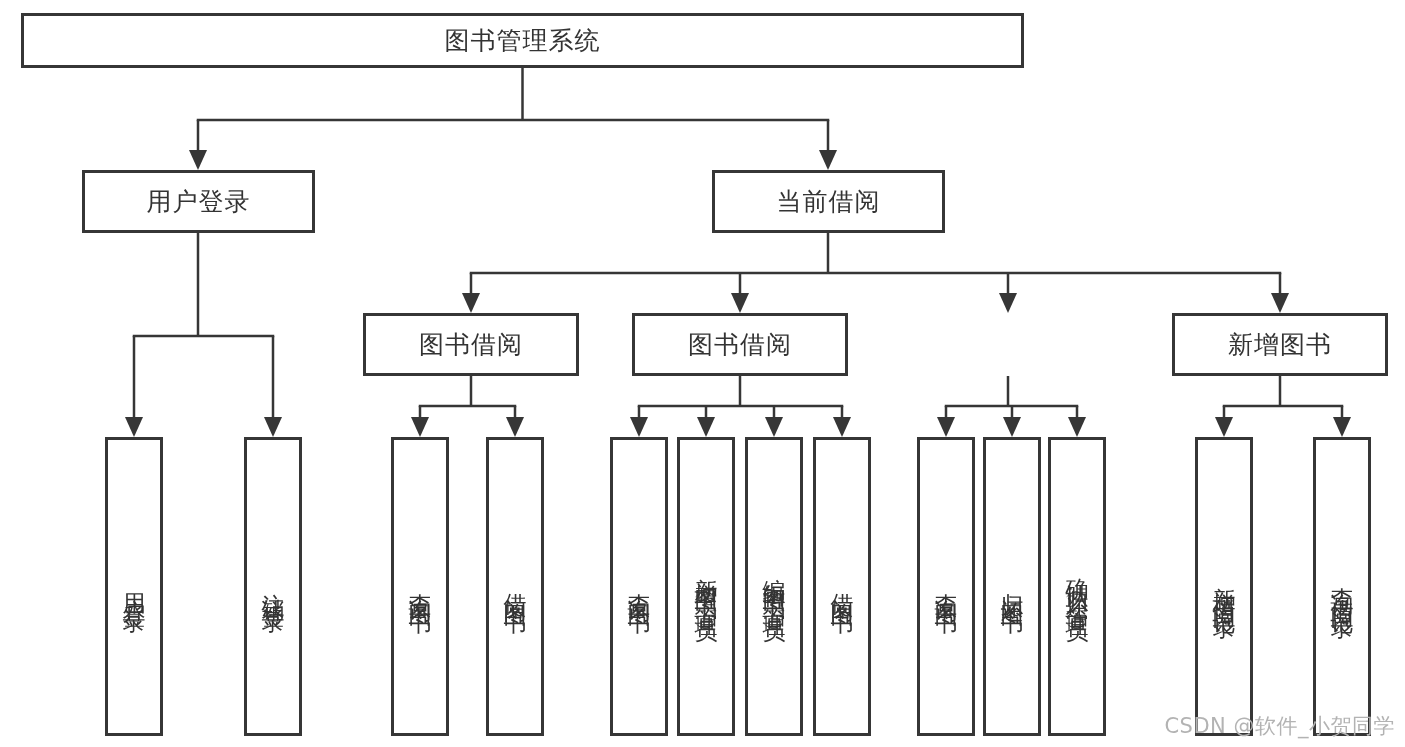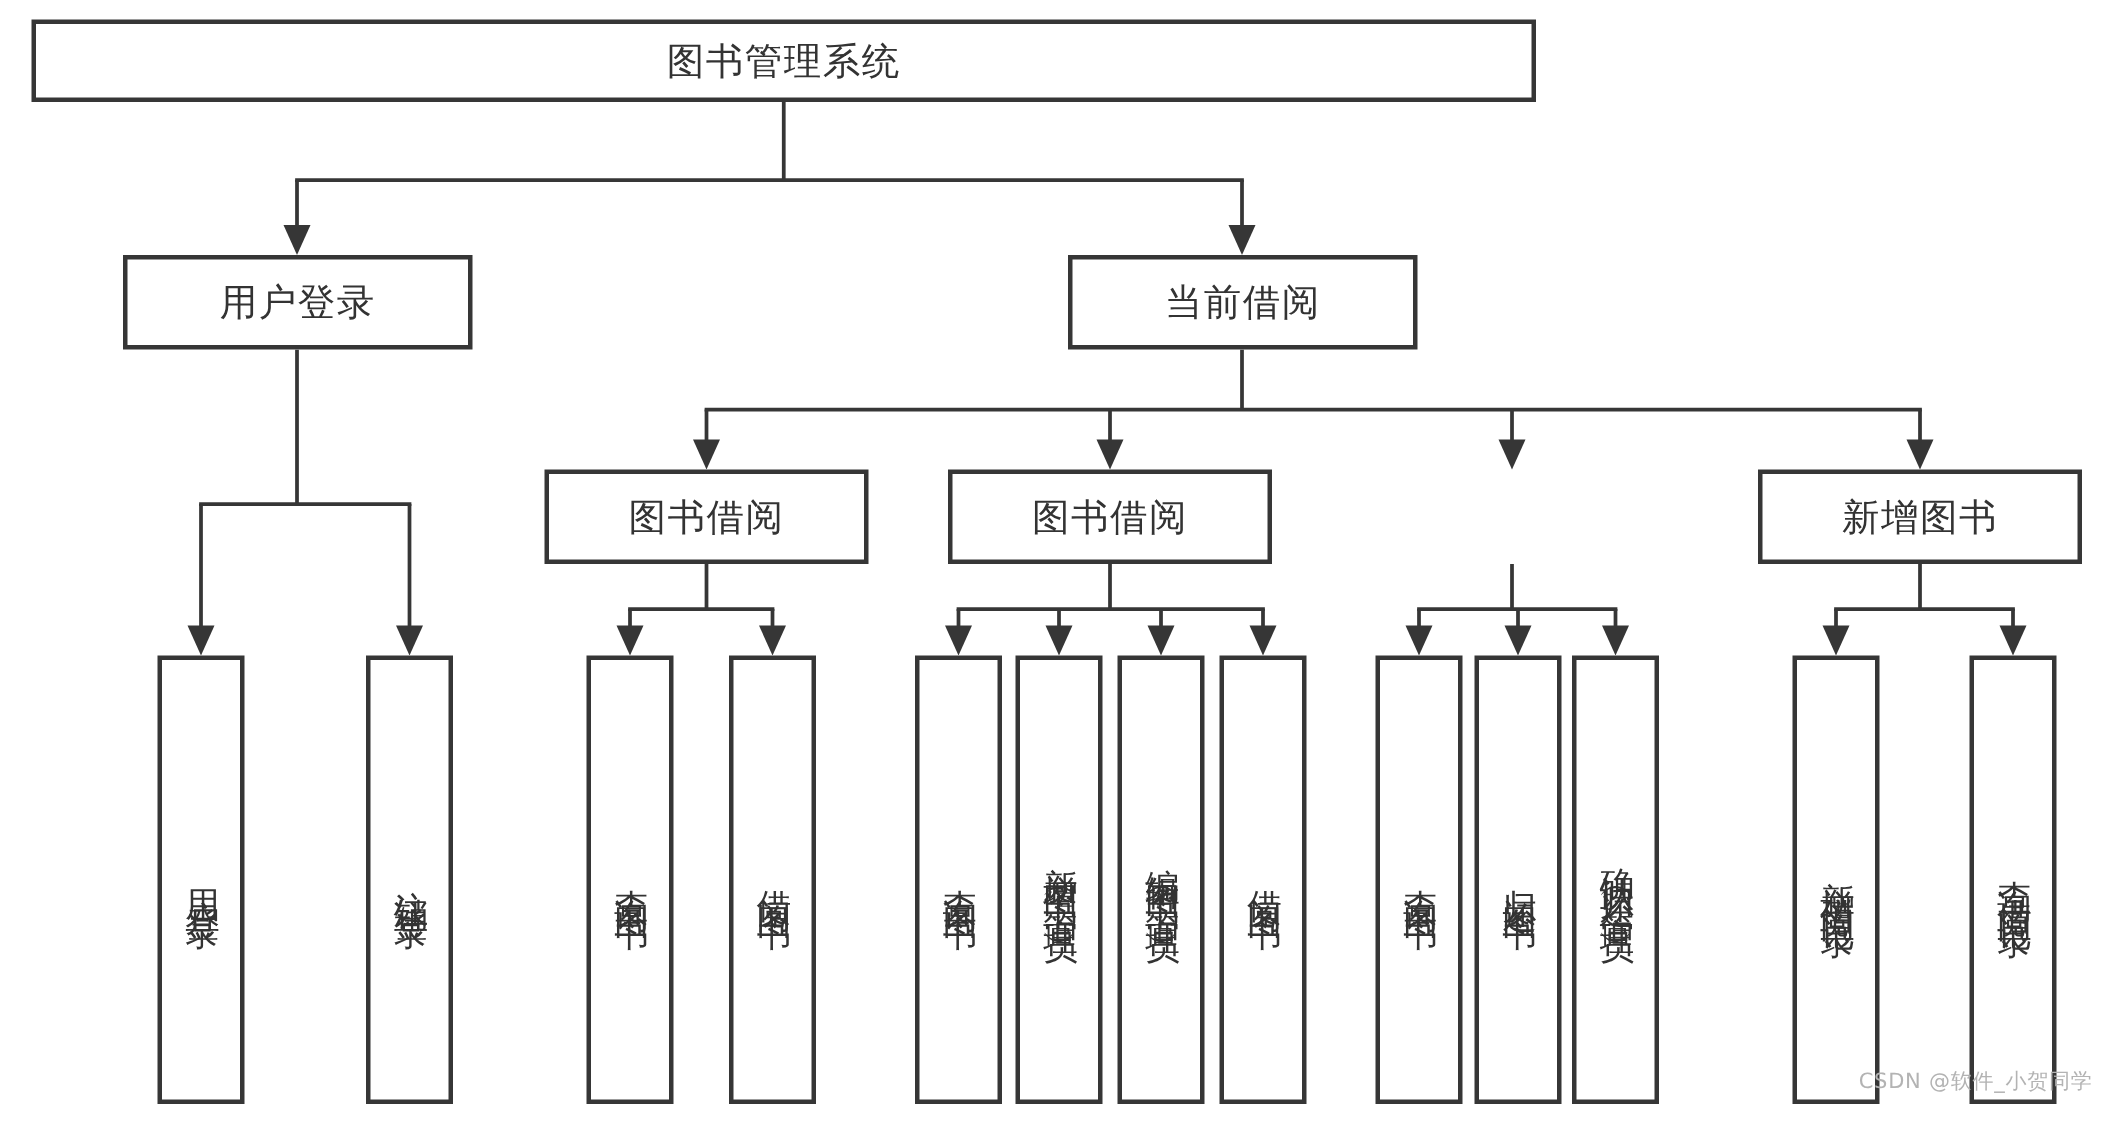--- a/index.html
+++ b/index.html
@@ -68,21 +68,21 @@
   #leaf-borrow-4  { left: 813px;  }
   #leaf-current-1 { left: 917px;  }
   #leaf-current-2 { left: 983px;  }
   #leaf-current-3 { left: 1048px; }
   #leaf-records-1 { left: 1195px; }
   #leaf-records-2 { left: 1313px; }
   #watermark {
     position: absolute;
     right: 10px;
     top: 712px;
-    font-size: 14px;
+    font-size: 21px;
     color: #b3b3b3;
     letter-spacing: 0.5px;
     white-space: nowrap;
   }
 </style>
 </head>
 <body>
 
 <div id="canvas">
 

